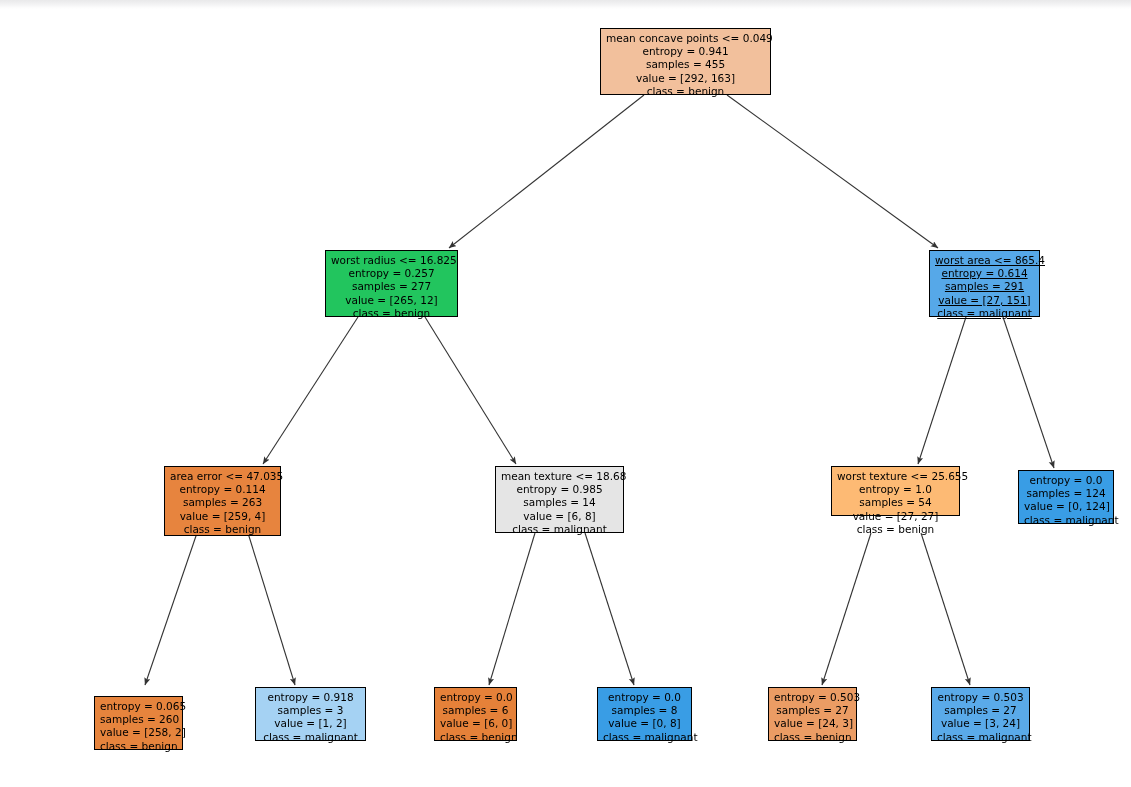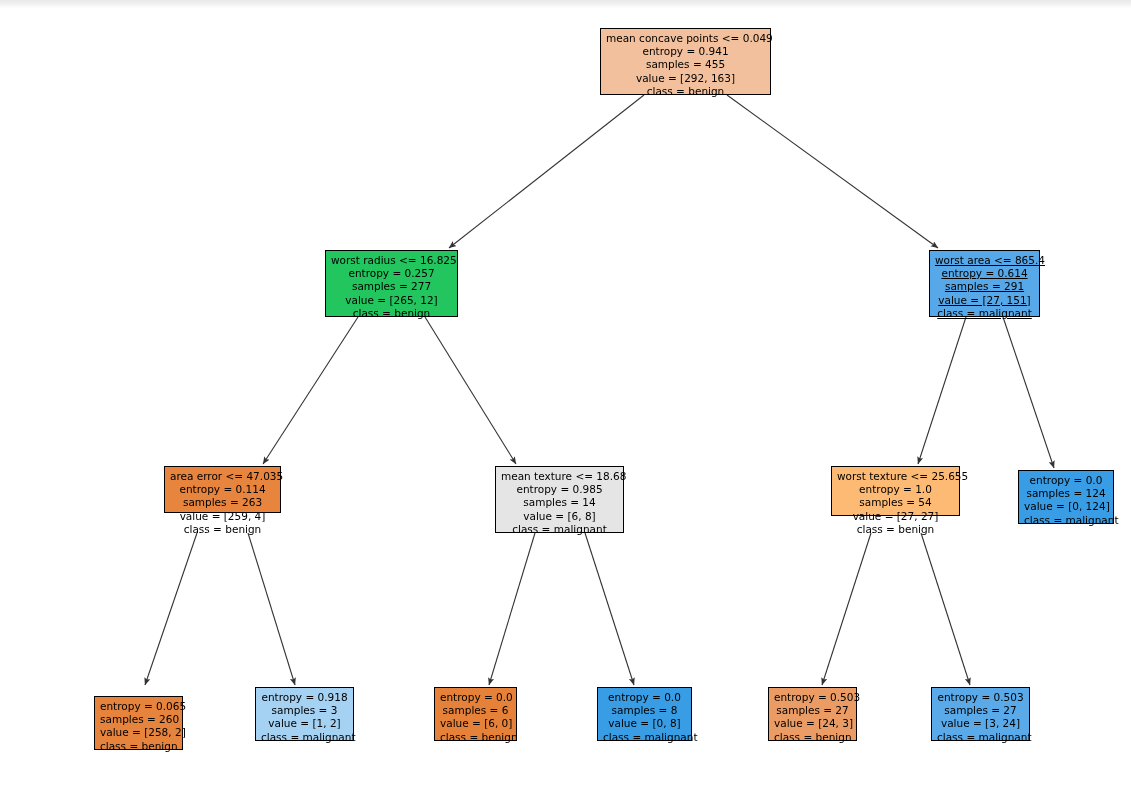--- a/index.html
+++ b/index.html
@@ -90,21 +90,21 @@
         <span class="ln">value = [265, 12]</span>
         <span class="ln">class = benign</span>
       </div>
       <div class="node" style="left: 929px; top: 250px; width: 111px; height: 67px; background: rgb(86, 168, 232); border-color: rgb(0, 0, 0); text-decoration: underline;">
         <span class="ln">worst area &lt;= 865.4</span>
         <span class="ln">entropy = 0.614</span>
         <span class="ln">samples = 291</span>
         <span class="ln">value = [27, 151]</span>
         <span class="ln">class = malignant</span>
       </div>
-      <div class="node" style="left: 164px; top: 466px; width: 117px; height: 47px; background: rgb(231, 132, 62); border-color: rgb(0, 0, 0);">
+      <div class="node" style="left: 164px; top: 466px; width: 117px; height: 70px; background: rgb(231, 132, 62); border-color: rgb(0, 0, 0);">
         <span class="ln">area error &lt;= 47.035</span>
         <span class="ln">entropy = 0.114</span>
         <span class="ln">samples = 263</span>
         <span class="ln">value = [259, 4]</span>
         <span class="ln">class = benign</span>
       </div>
       <div class="node" style="left: 495px; top: 466px; width: 129px; height: 67px; background: #e5e5e5; border-color: rgb(0, 0, 0);">
         <span class="ln">mean texture &lt;= 18.68</span>
         <span class="ln">entropy = 0.985</span>
         <span class="ln">samples = 14</span>
@@ -123,21 +123,21 @@
         <span class="ln">samples = 124</span>
         <span class="ln">value = [0, 124]</span>
         <span class="ln">class = malignant</span>
       </div>
       <div class="node" style="left: 94px; top: 687px; width: 89px; height: 54px; background: rgb(230, 132, 61); border-color: rgb(0, 0, 0); margin-top: 9px;">
         <span class="ln">entropy = 0.065</span>
         <span class="ln">samples = 260</span>
         <span class="ln">value = [258, 2]</span>
         <span class="ln">class = benign</span>
       </div>
-      <div class="node" style="left: 255px; top: 687px; width: 99px; height: 54px; background: rgb(165, 210, 243); border-color: rgb(0, 0, 0);">
+      <div class="node" style="left: 255px; top: 687px; width: 111px; height: 54px; background: rgb(165, 210, 243); border-color: rgb(0, 0, 0);">
         <span class="ln">entropy = 0.918</span>
         <span class="ln">samples = 3</span>
         <span class="ln">value = [1, 2]</span>
         <span class="ln">class = malignant</span>
       </div>
       <div class="node" style="left: 434px; top: 687px; width: 83px; height: 54px; background: rgb(229, 129, 57); border-color: rgb(0, 0, 0);">
         <span class="ln">entropy = 0.0</span>
         <span class="ln">samples = 6</span>
         <span class="ln">value = [6, 0]</span>
         <span class="ln">class = benign</span>

